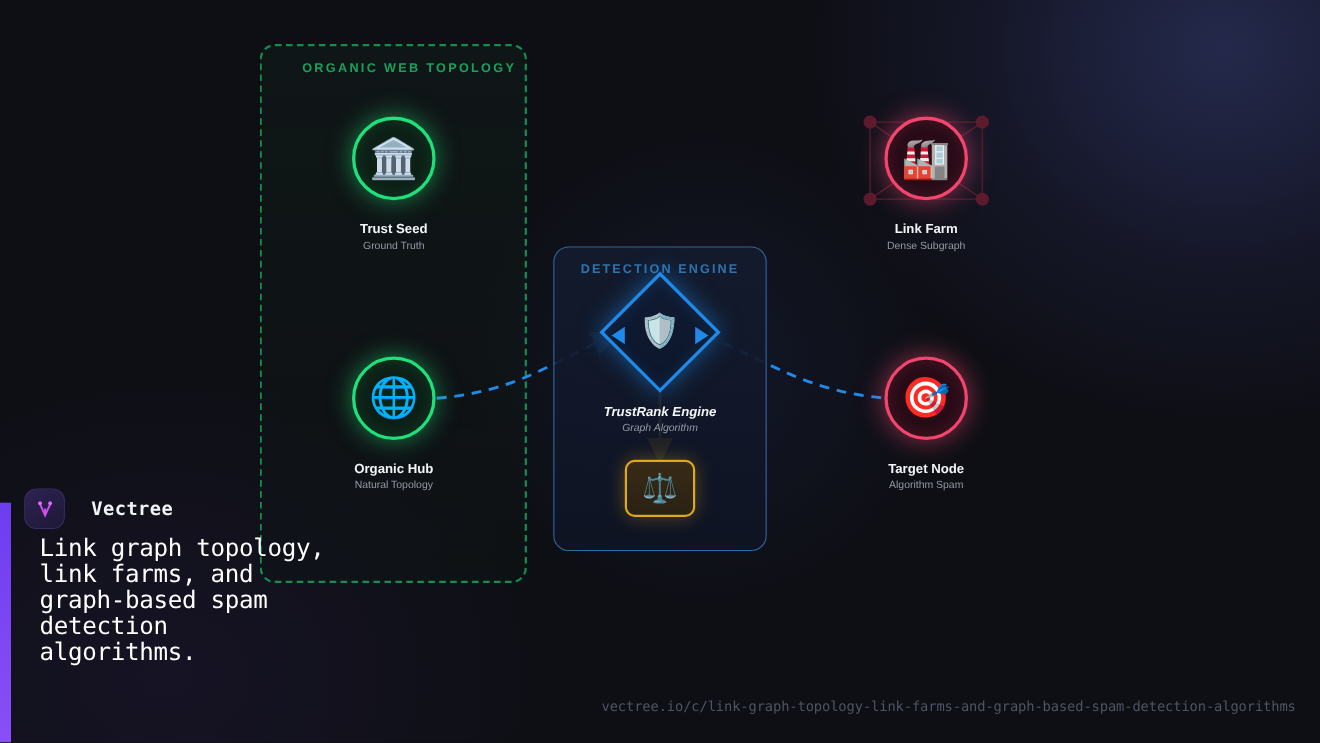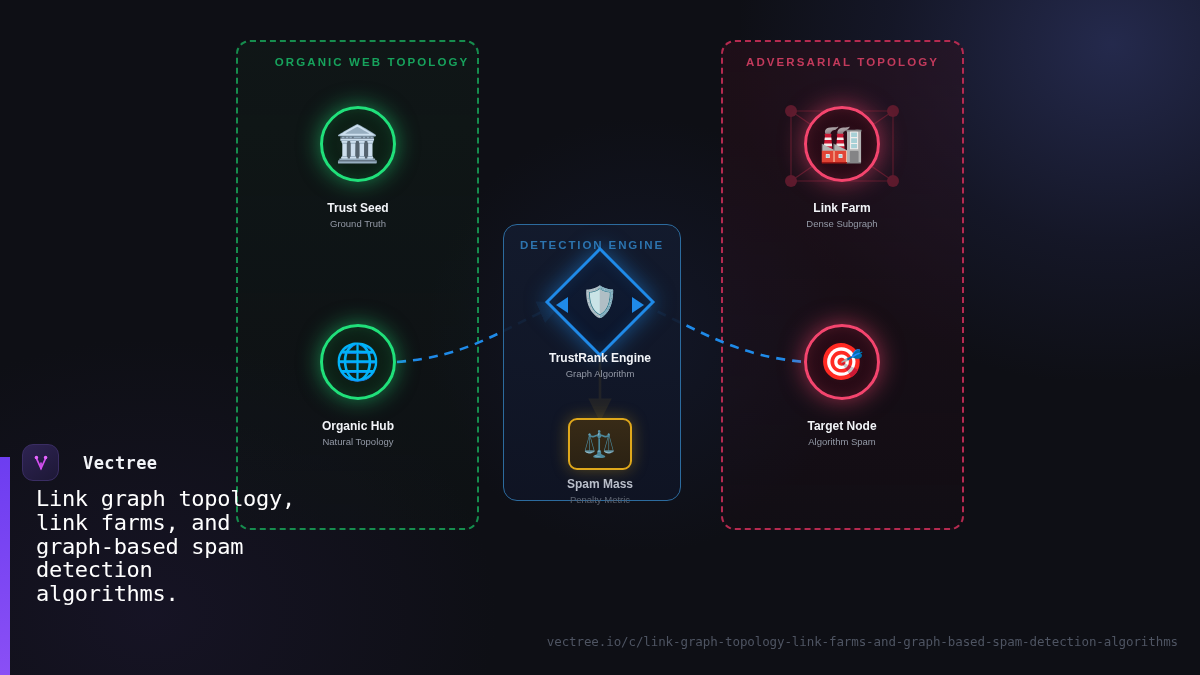--- a/index.html
+++ b/index.html
@@ -70,21 +70,21 @@
   .panel-adversarial {
     left: 721px; top: 40px;
     width: 243px; height: 490px;
     border: 2px dashed #b52a50;
     background: linear-gradient(180deg, rgba(48,16,28,0.48) 0%, rgba(26,12,20,0.32) 100%);
   }
   .panel-adversarial .panel-title { color: #c33a5c; }
 
   .panel-engine {
     left: 503px; top: 224px;
-    width: 178px; height: 277px;
+    width: 194px; height: 277px;
     border: 1.5px solid #2c6b9e;
     background: linear-gradient(180deg, rgba(19,27,46,0.92) 0%, rgba(15,20,36,0.92) 100%);
     z-index: 6;
   }
   .panel-engine .panel-title { color: #2d74ae; letter-spacing: 1.9px; }
 
   
   .node {
     position: absolute;
     width: 160px;
@@ -161,24 +161,25 @@
     inset: 0;
     display: flex;
     align-items: center;
     justify-content: center;
     font-size: 30px;
     line-height: 1;
   }
 
   .engine-label {
     position: absolute;
-    left: 500px; top: 332px;
+    left: 500px; top: 348px;
     width: 200px;
     text-align: center;
     z-index: 9;
+    font-style: italic;
   }
 
   .spam-box {
     position: absolute;
     left: 568px; top: 418px;
     width: 64px; height: 52px;
     border: 2.5px solid #e0a81b;
     border-radius: 9px;
     background: linear-gradient(180deg, rgba(58,44,22,0.95), rgba(44,34,18,0.95));
     box-shadow: 0 0 16px rgba(224,168,27,0.35);
@@ -278,23 +279,20 @@
 <div class="bg-glow-tr"></div>
 <div class="bg-glow-bl"></div>
 <div class="bg-glow-mid"></div>
 
 <div class="stage">
 
   <div class="panel panel-organic">
     <div class="panel-title">ORGANIC WEB TOPOLOGY</div>
   </div>
 
-  <div class="panel panel-adversarial">
-    <div class="panel-title">ADVERSARIAL TOPOLOGY</div>
-  </div>
 
   <svg class="subgraph" viewBox="0 0 116 84">
     <g stroke="#5c1b2d" stroke-width="1.2" fill="none" opacity="0.9">
       <line x1="7" y1="7" x2="109" y2="7"></line>
       <line x1="7" y1="77" x2="109" y2="77"></line>
       <line x1="7" y1="7" x2="7" y2="77"></line>
       <line x1="109" y1="7" x2="109" y2="77"></line>
       <line x1="7" y1="7" x2="109" y2="77"></line>
       <line x1="109" y1="7" x2="7" y2="77"></line>
     </g>
@@ -364,24 +362,20 @@
     <div class="diamond-icon">🛡️</div>
   </div>
   <div class="engine-label">
     <div class="node-label">TrustRank Engine</div>
     <div class="node-sub">Graph Algorithm</div>
   </div>
 
   <div class="spam-box">
     <span>⚖️</span>
   </div>
-  <div class="spam-label">
-    <div class="node-label">Spam Mass</div>
-    <div class="node-sub">Penalty Metric</div>
-  </div>
 
   <svg class="connectors-top" viewBox="0 0 1200 675">
     <path d="M568,297 L556,305 L568,313 z" fill="#1f8ae8"></path>
     <path d="M632,297 L644,305 L632,313 z" fill="#1f8ae8"></path>
   </svg>
 
 </div>
 
 <div class="brand">
   <div class="brand-logo">

